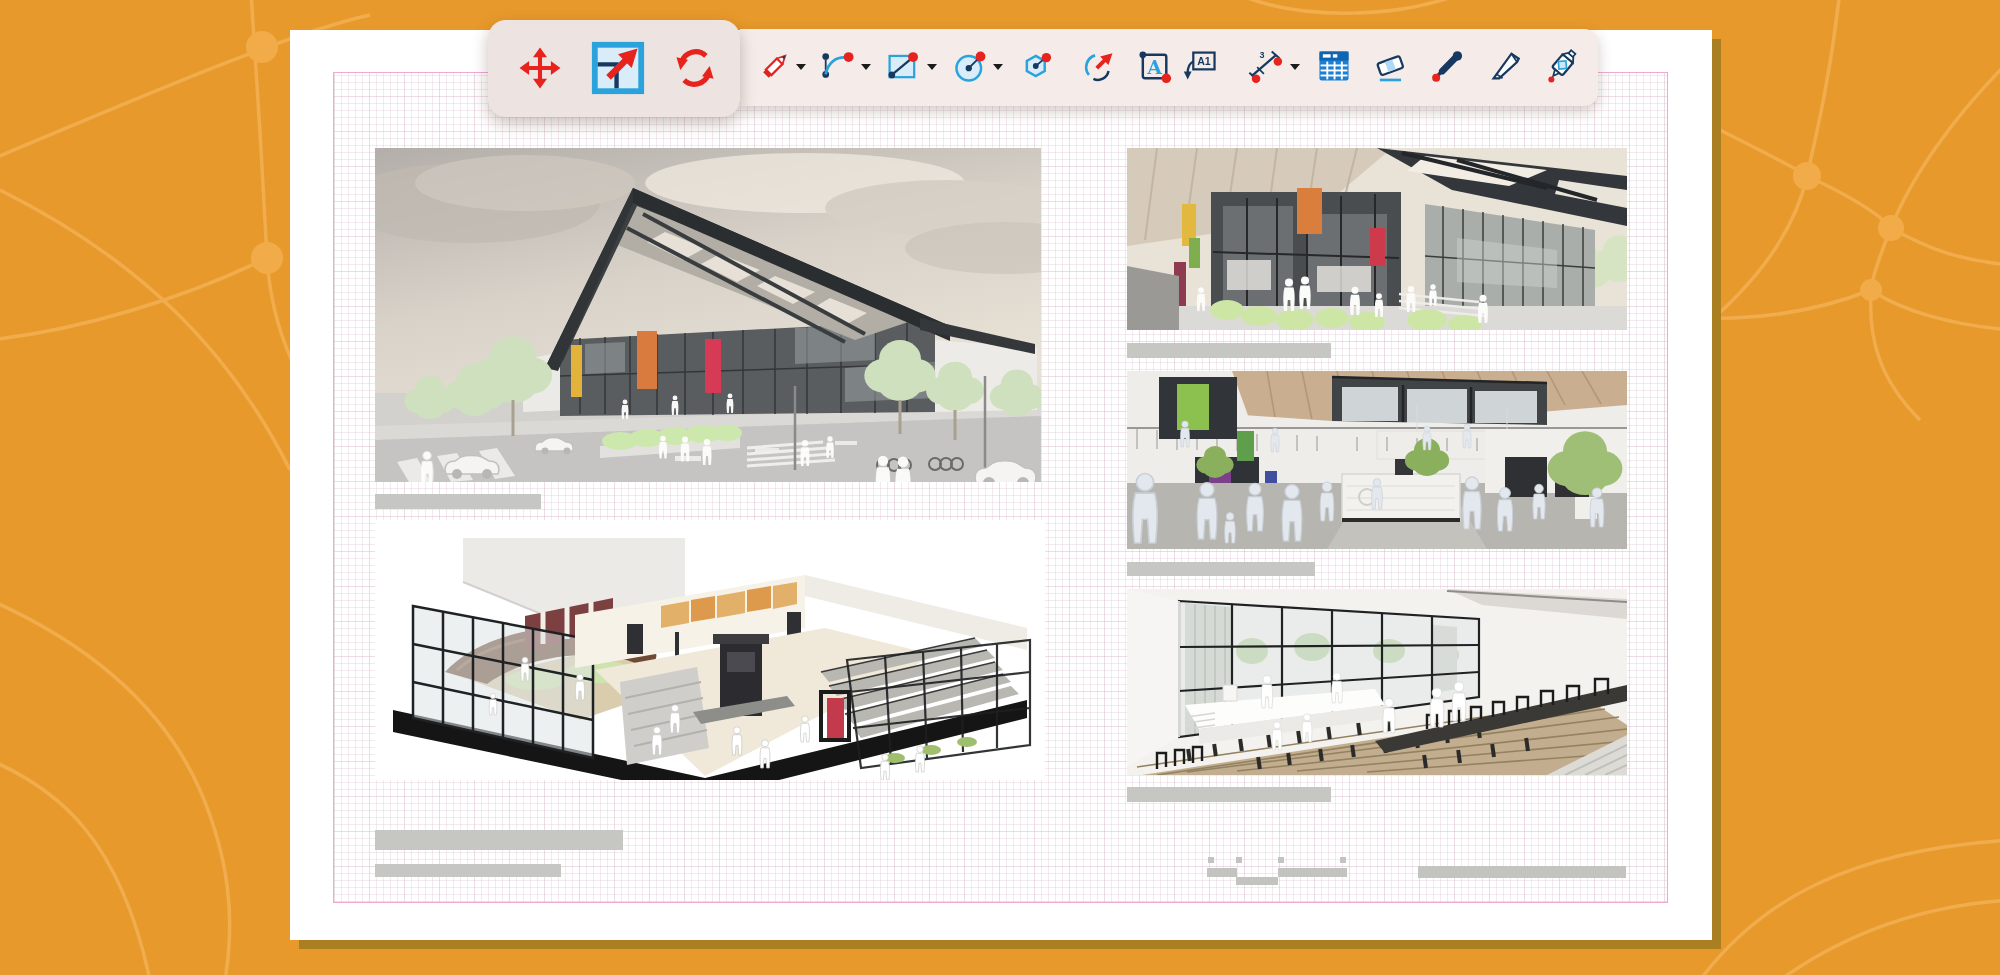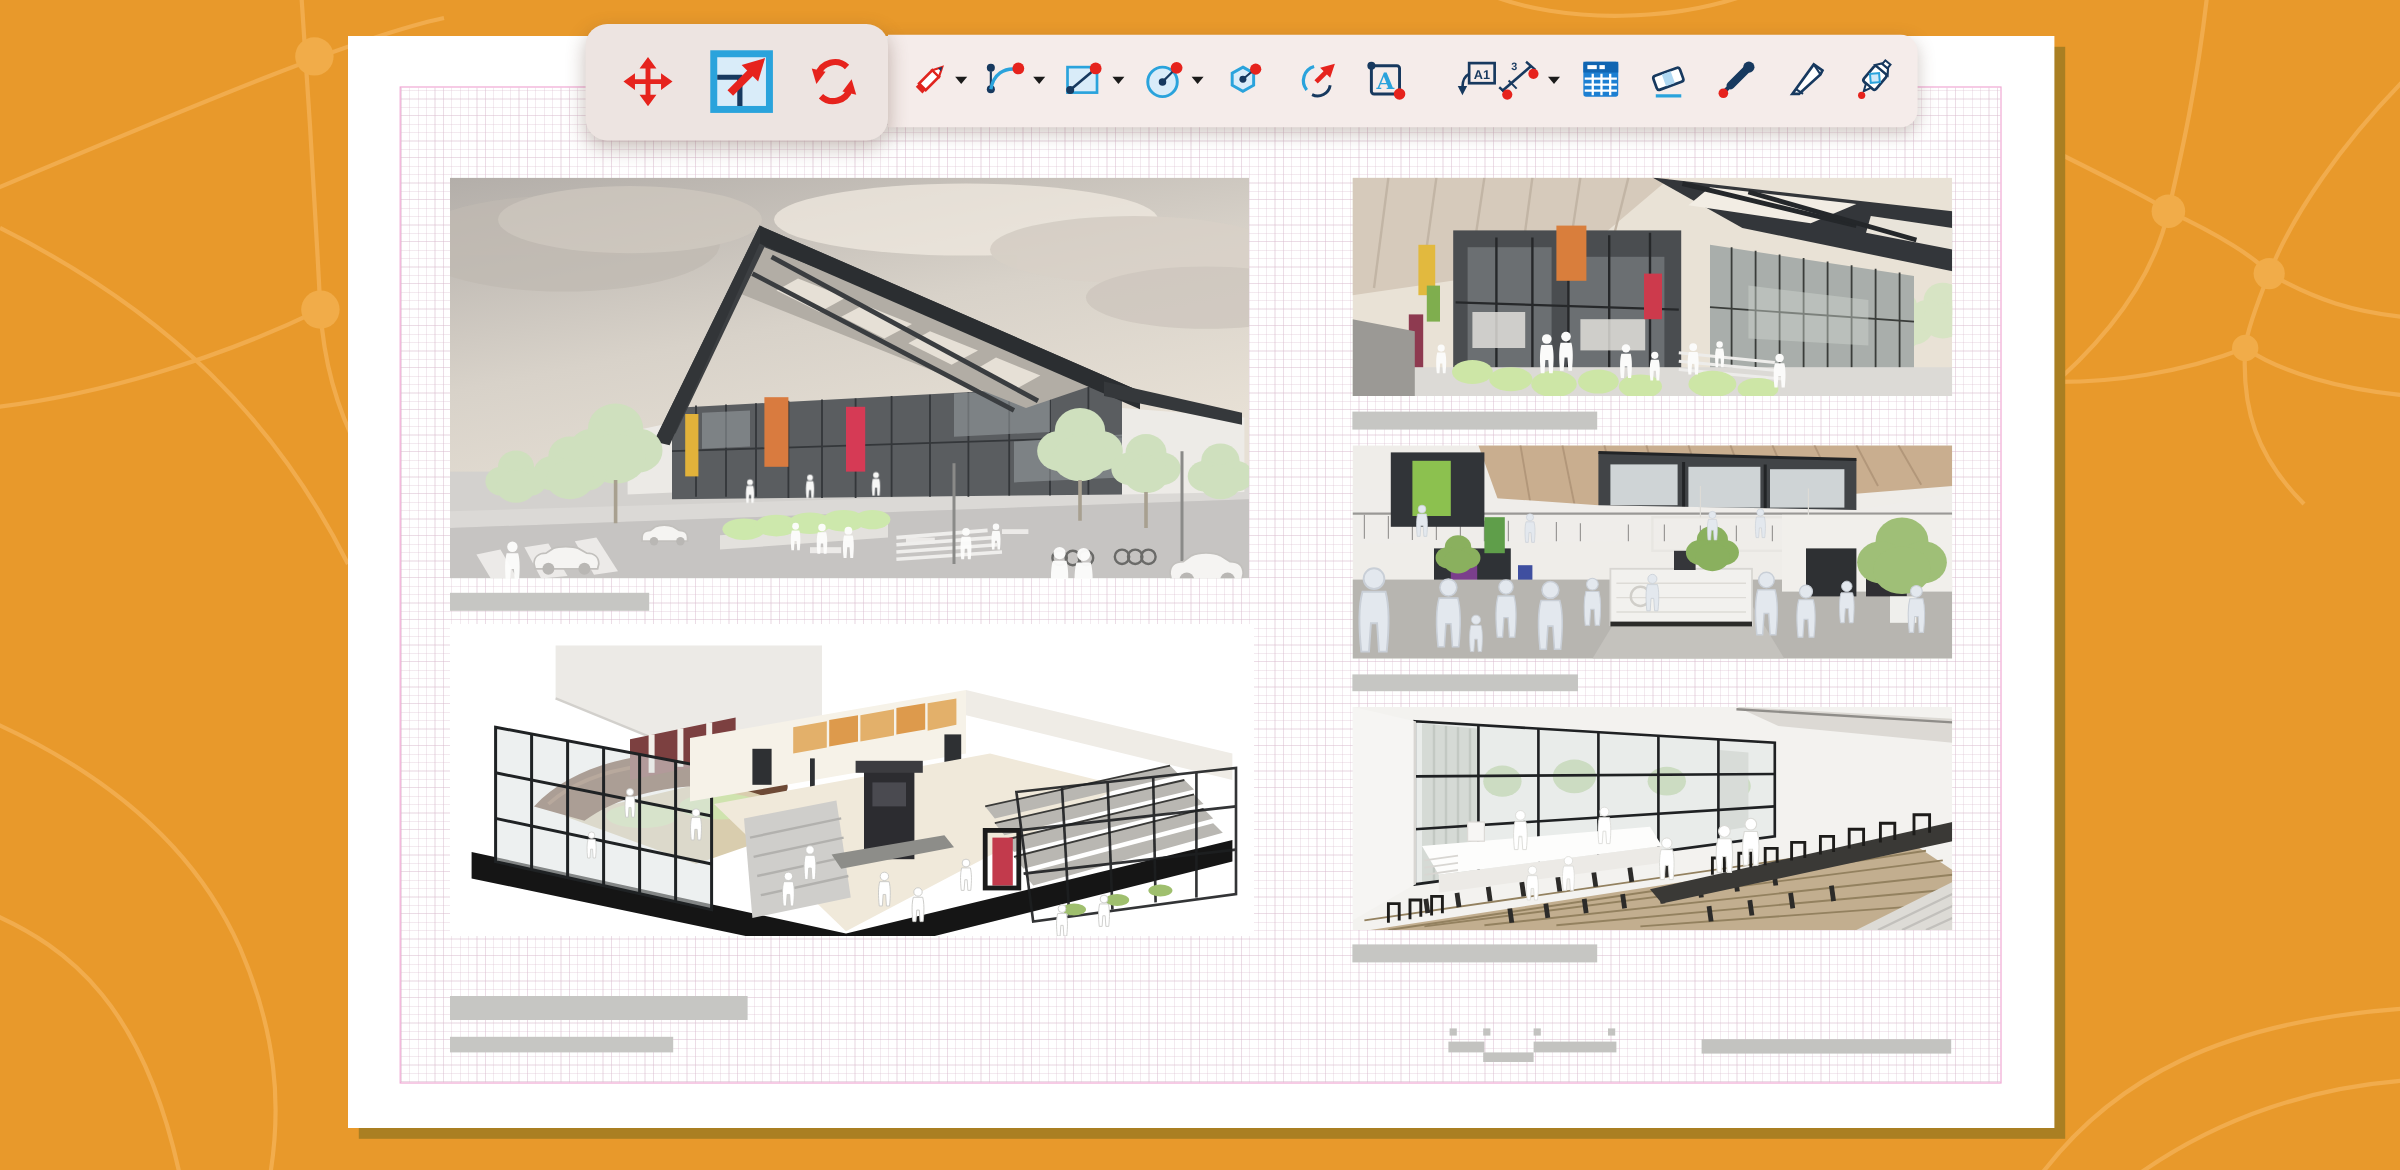--- a/index.html
+++ b/index.html
@@ -769,21 +769,21 @@
 
   <button class="tbtn" style="left:1131px;top:43px;width:46px;height:46px" aria-label="text">
     <svg width="38" height="38" viewBox="0 0 34 34">
       <rect x="7" y="7" width="21" height="21" rx="2" fill="none" stroke="#17395F" stroke-width="2.2"></rect>
       <circle cx="7" cy="7" r="3" fill="#17395F"></circle>
       <circle cx="28" cy="28" r="4.3" fill="#E6231D"></circle>
       <text x="17.5" y="24" font-size="17" font-weight="bold" fill="#2AA3DC" text-anchor="middle" font-family="DejaVu Serif, serif">A</text>
     </svg>
   </button>
 
-  <button class="tbtn" style="left:1208px;top:43px;width:46px;height:46px" aria-label="text-label">
+  <button class="tbtn" style="left:1177px;top:43px;width:46px;height:46px" aria-label="text-label">
     <svg width="38" height="38" viewBox="0 0 34 34">
       <rect x="11" y="5" width="19" height="15" fill="none" stroke="#17395F" stroke-width="2"></rect>
       <text x="20.5" y="16.5" font-size="9.5" font-weight="bold" fill="#17395F" text-anchor="middle" font-family="Liberation Sans, sans-serif">A1</text>
       <path d="M11 13 C7 15 6 19 6 23" stroke="#17395F" stroke-width="2" fill="none"></path>
       <polygon points="6,29 2.5,22 9.5,22" fill="#17395F"></polygon>
     </svg>
   </button>
 
   <button class="tbtn" style="left:1242px;top:43px;width:46px;height:46px" aria-label="dimension">
     <svg width="38" height="38" viewBox="0 0 34 34">

